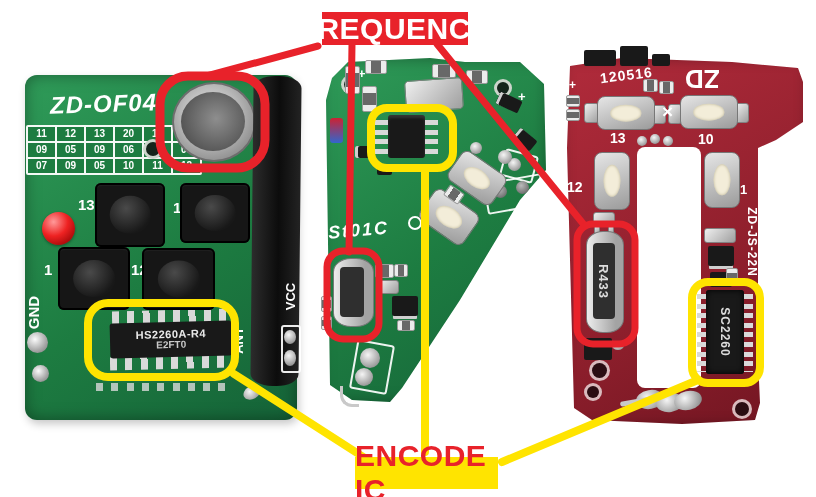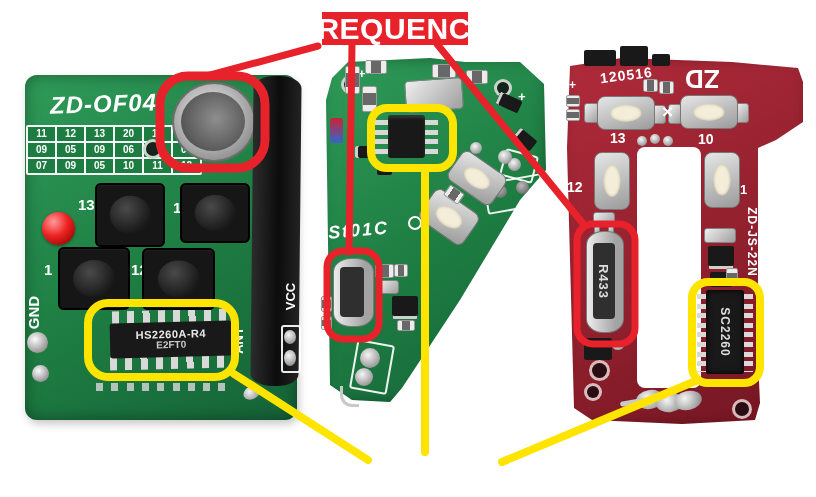--- a/index.html
+++ b/index.html
@@ -238,14 +238,15 @@
 
     <line x1="234" y1="374" x2="368" y2="460" stroke-width="8" stroke-linecap="round" stroke="#ffe400"></line>
     <line x1="425" y1="168" x2="425" y2="452" stroke-width="8" stroke-linecap="round" stroke="#ffe400"></line>
     <line x1="502" y1="462" x2="698" y2="380" stroke-width="8" stroke-linecap="round" stroke="#ffe400"></line>
     <rect x="88" y="303" width="147" height="74" rx="20" fill="none" stroke-width="8" stroke="#ffe400"></rect>
     <rect x="371" y="108" width="82" height="60" rx="16" fill="none" stroke-width="8" stroke="#ffe400"></rect>
     <rect x="692" y="282" width="68" height="101" rx="16" fill="none" stroke-width="8" stroke="#ffe400"></rect>
   </svg>
 
   <div class="a callout" id="freqLabel" style="left:322px;top:12px;width:146px;height:33px;z-index:6">FREQUENCY</div>
+  <div class="a callout" id="encLabel" style="left:355px;top:457px;width:143px;height:32px;z-index:6">ENCODE IC</div>
 
 </div>
 
 </body></html>

